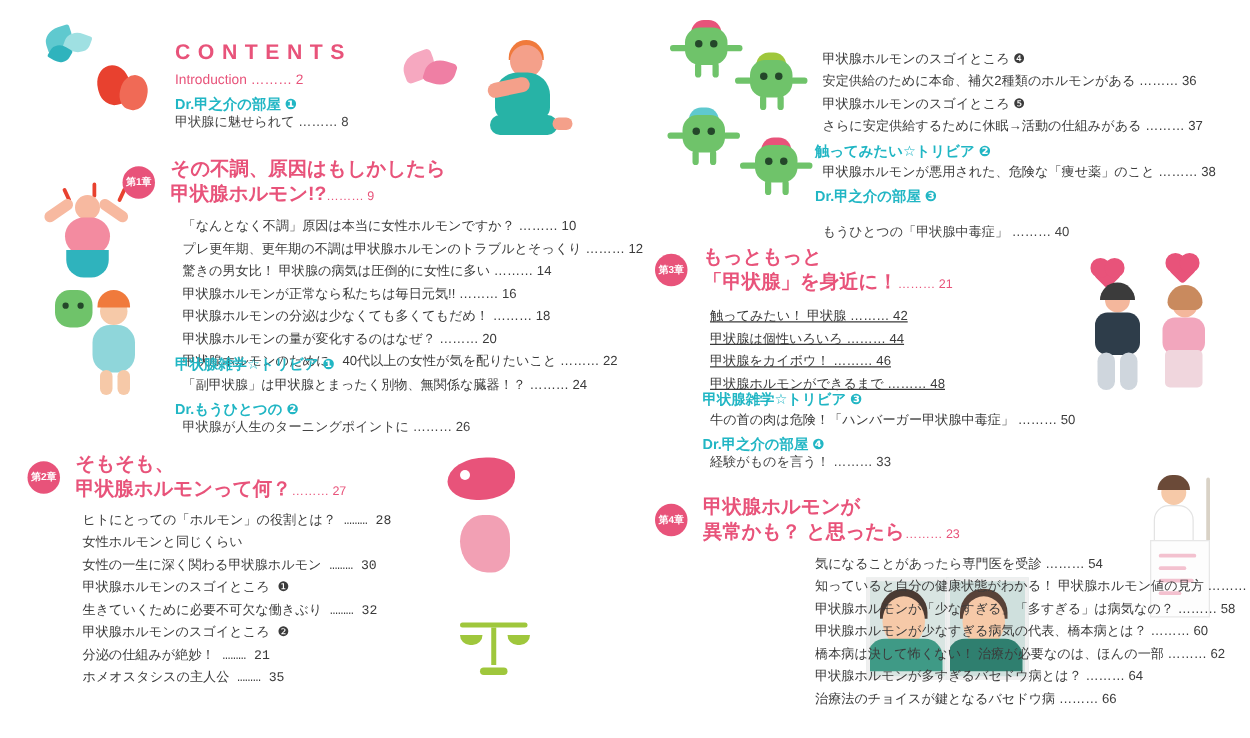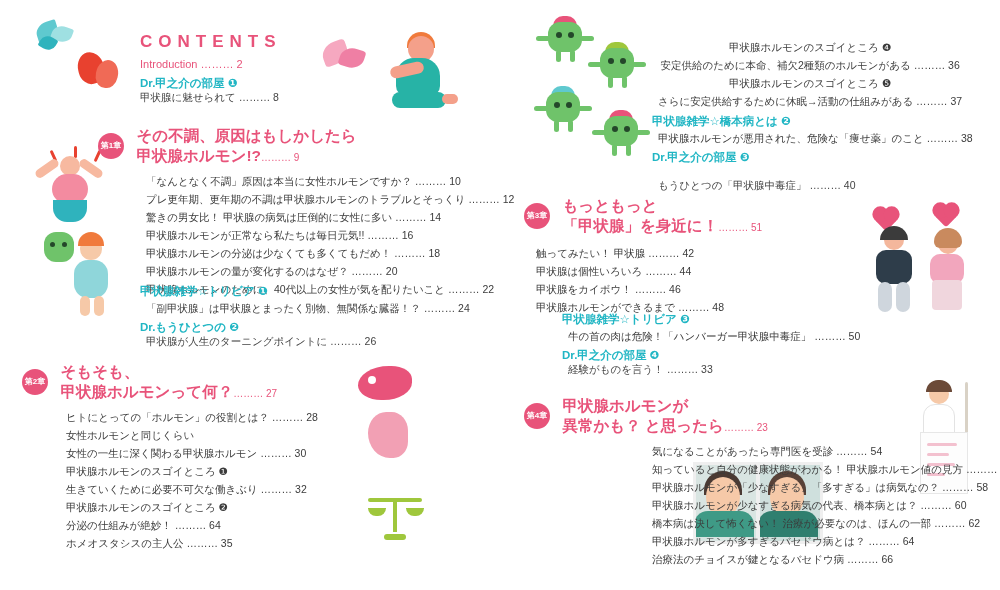--- a/index.html
+++ b/index.html
@@ -294,54 +294,54 @@
     <div class="dr-sub" style="padding-left:6px;">甲状腺が人生のターニングポイントに ……… 26</div>
   </div>
 
   <div class="chapblock" style="left:22px;top:362px;">
     <span class="badge">第2章</span>
     <span class="chap-title">
       <span>そもそも、</span><br>
       <span>甲状腺ホルモンって何？</span><span class="pg">……… 27</span>
     </span>
   </div>
-  <div class="toc" style="left:66px;top:408px;">
+  <div class="toc" style="left:66px;top:408px;font-family:Liberation Mono, monospace;">
     <div>ヒトにとっての「ホルモン」の役割とは？ ……… 28</div>
     <div>女性ホルモンと同じくらい</div>
     <div>女性の一生に深く関わる甲状腺ホルモン ……… 30</div>
     <div>甲状腺ホルモンのスゴイところ ❶</div>
     <div>生きていくために必要不可欠な働きぶり ……… 32</div>
     <div>甲状腺ホルモンのスゴイところ ❷</div>
-    <div>分泌の仕組みが絶妙！ ……… 64</div>
+    <div>分泌の仕組みが絶妙！ ……… 21</div>
     <div>ホメオスタシスの主人公 ……… 35</div>
   </div>
 
-  <div class="toc" style="left:658px;top:38px;text-align:center;">
+  <div class="toc" style="left:658px;top:38px;">
     <div>甲状腺ホルモンのスゴイところ ❹</div>
     <div>安定供給のために本命、補欠2種類のホルモンがある ……… 36</div>
     <div>甲状腺ホルモンのスゴイところ ❺</div>
     <div>さらに安定供給するために休眠→活動の仕組みがある ……… 37</div>
   </div>
   <div style="position:absolute;left:652px;top:114px;">
-    <div class="trivia">甲状腺雑学☆橋本病とは ❷</div>
+    <div class="trivia">触ってみたい☆トリビア ❷</div>
     <div class="toc" style="position:relative;left:6px;top:0;">甲状腺ホルモンが悪用された、危険な「痩せ薬」のこと ……… 38</div>
   </div>
   <div style="position:absolute;left:652px;top:150px;">
     <div class="dr-head">Dr.甲之介の部屋 ❸</div>
     <div class="dr-sub" style="padding-left:6px;margin-top:14px;">もうひとつの「甲状腺中毒症」 ……… 40</div>
   </div>
 
   <div class="chapblock" style="left:524px;top:196px;">
     <span class="badge">第3章</span>
     <span class="chap-title">
       <span>もっともっと</span><br>
-      <span>「甲状腺」を身近に！</span><span class="pg">……… 51</span>
+      <span>「甲状腺」を身近に！</span><span class="pg">……… 21</span>
     </span>
   </div>
-  <div class="toc" style="left:536px;top:244px;">
+  <div class="toc" style="left:568px;top:244px;text-decoration:underline;">
     <div>触ってみたい！ 甲状腺 ……… 42</div>
     <div>甲状腺は個性いろいろ ……… 44</div>
     <div>甲状腺をカイボウ！ ……… 46</div>
     <div>甲状腺ホルモンができるまで ……… 48</div>
   </div>
   <div style="position:absolute;left:562px;top:312px;">
     <div class="trivia">甲状腺雑学☆トリビア ❸</div>
     <div class="toc" style="position:relative;left:6px;top:0;">牛の首の肉は危険！「ハンバーガー甲状腺中毒症」 ……… 50</div>
   </div>
   <div style="position:absolute;left:562px;top:348px;">

